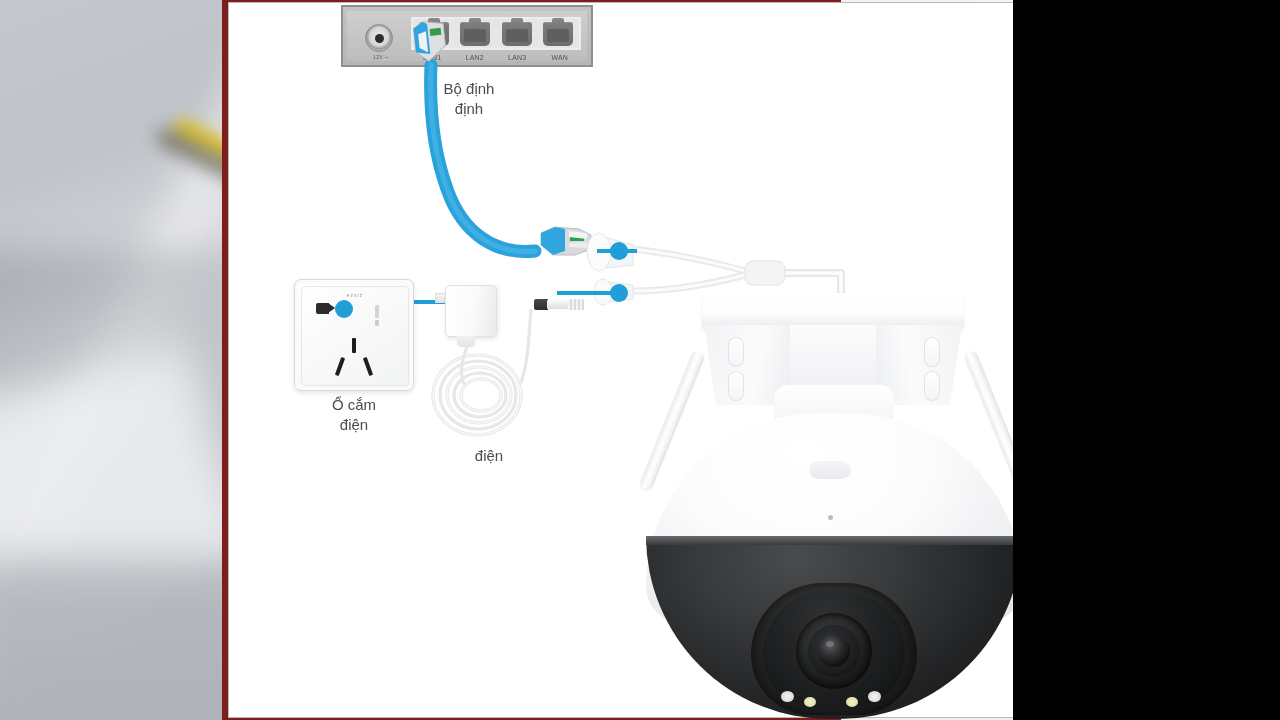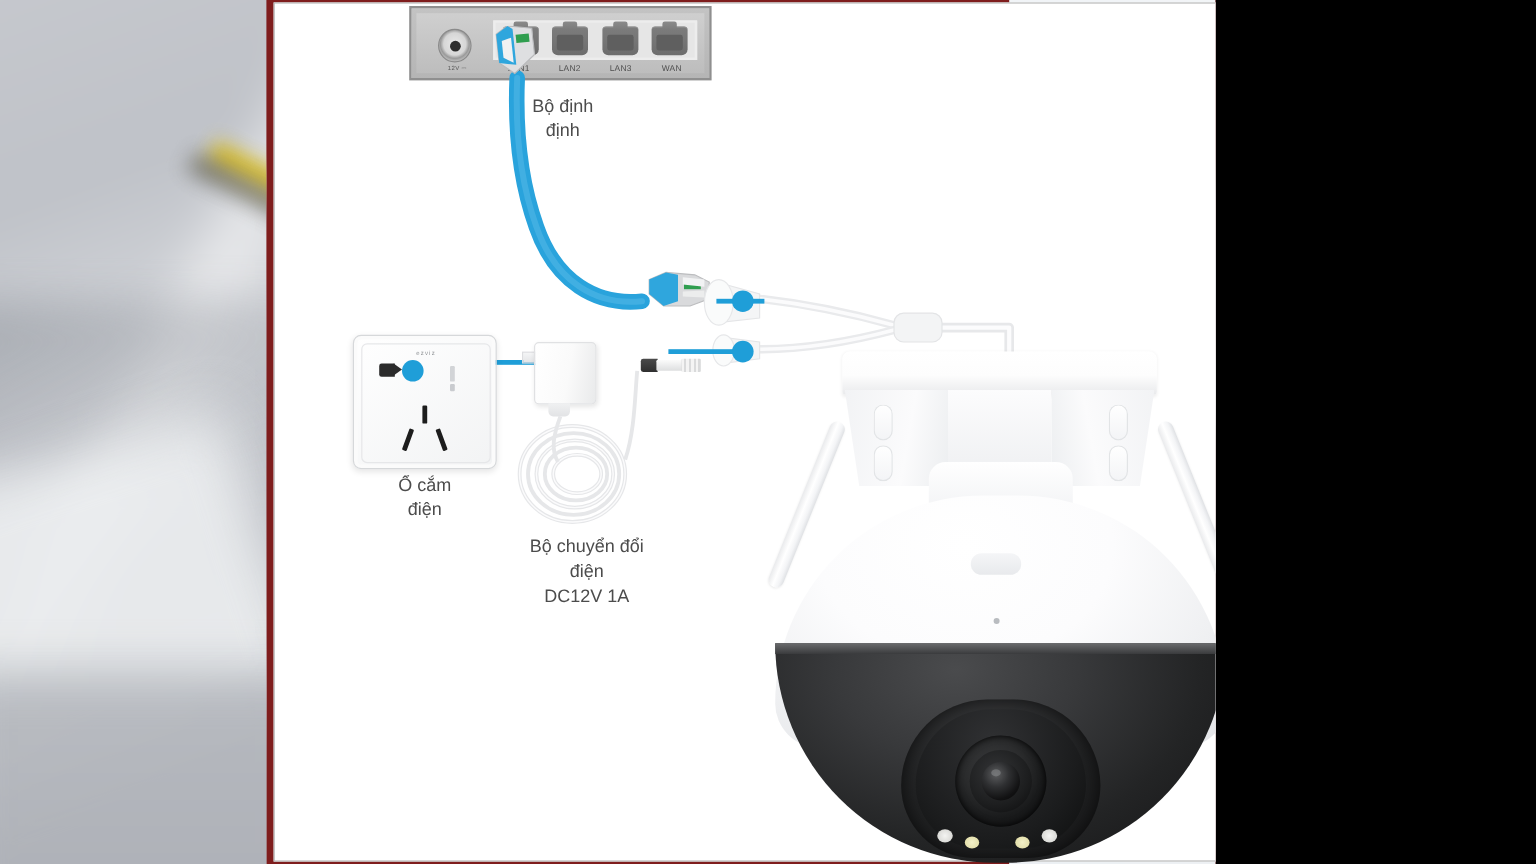--- a/index.html
+++ b/index.html
@@ -350,23 +350,21 @@
       </g>
       <path d="M238,344 C232,360 230,372 236,382" fill="none" stroke="#e6e7e9" stroke-width="3.2"></path>
       <path d="M292,380 C300,356 300,328 302,306" fill="none" stroke="#e6e7e9" stroke-width="3.2"></path>
     </svg>
 
     <div class="abs" id="dcjack"></div>
     <div class="abs" id="dcjack-barrel"></div>
     <div class="abs" id="dcjack-grip"></div>
 
     <div class="abs" id="adapter-caption">
-      <div>Bộ chuyển đổi</div>
       <div>điện</div>
-      <div>DC12V 1A</div>
     </div>
 
     <div class="abs" id="camera">
       <div class="cam ant" id="ant-l"></div>
       <div class="cam ant" id="ant-r"></div>
       <div class="cam ant-base" id="antb-l"></div>
       <div class="cam ant-base" id="antb-r"></div>
 
       <div class="cam" id="bracket-top"></div>
       <div class="cam" id="bracket-arm-l"></div>

